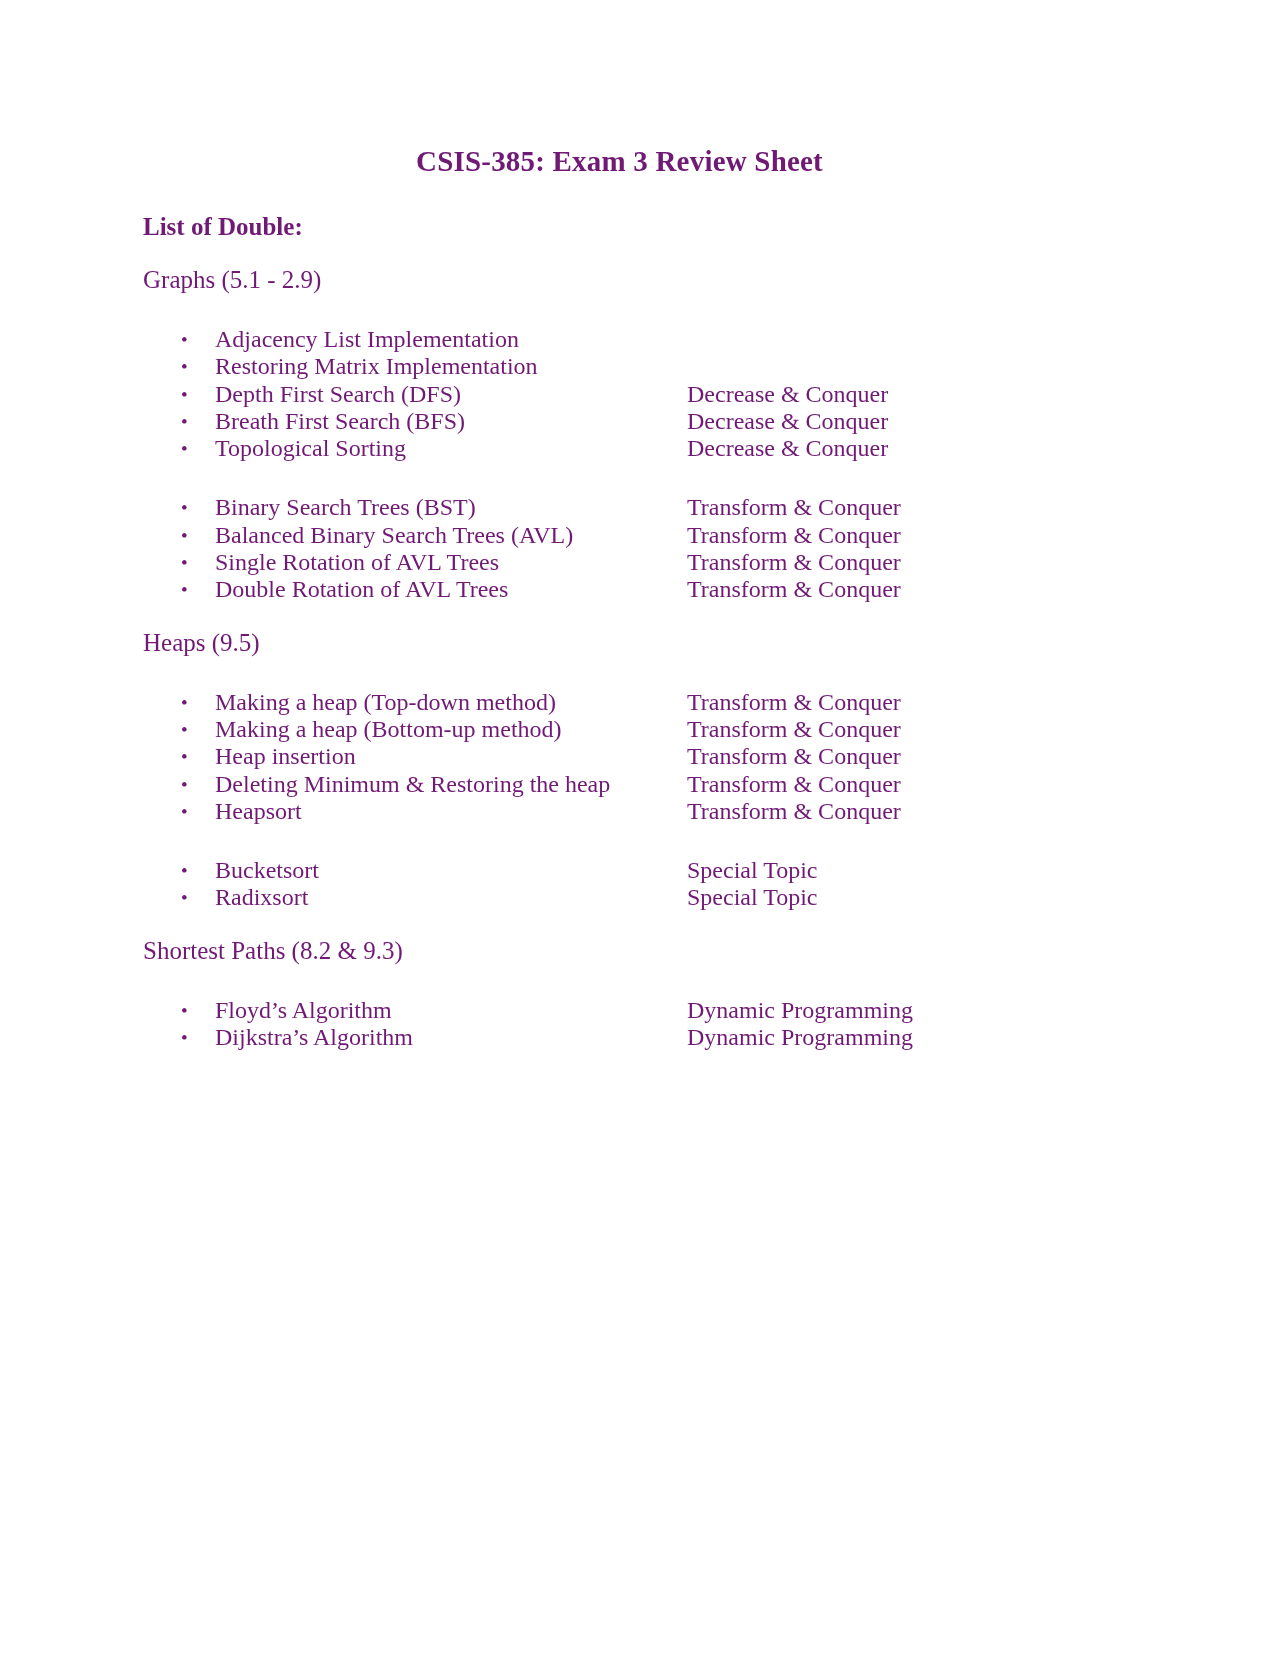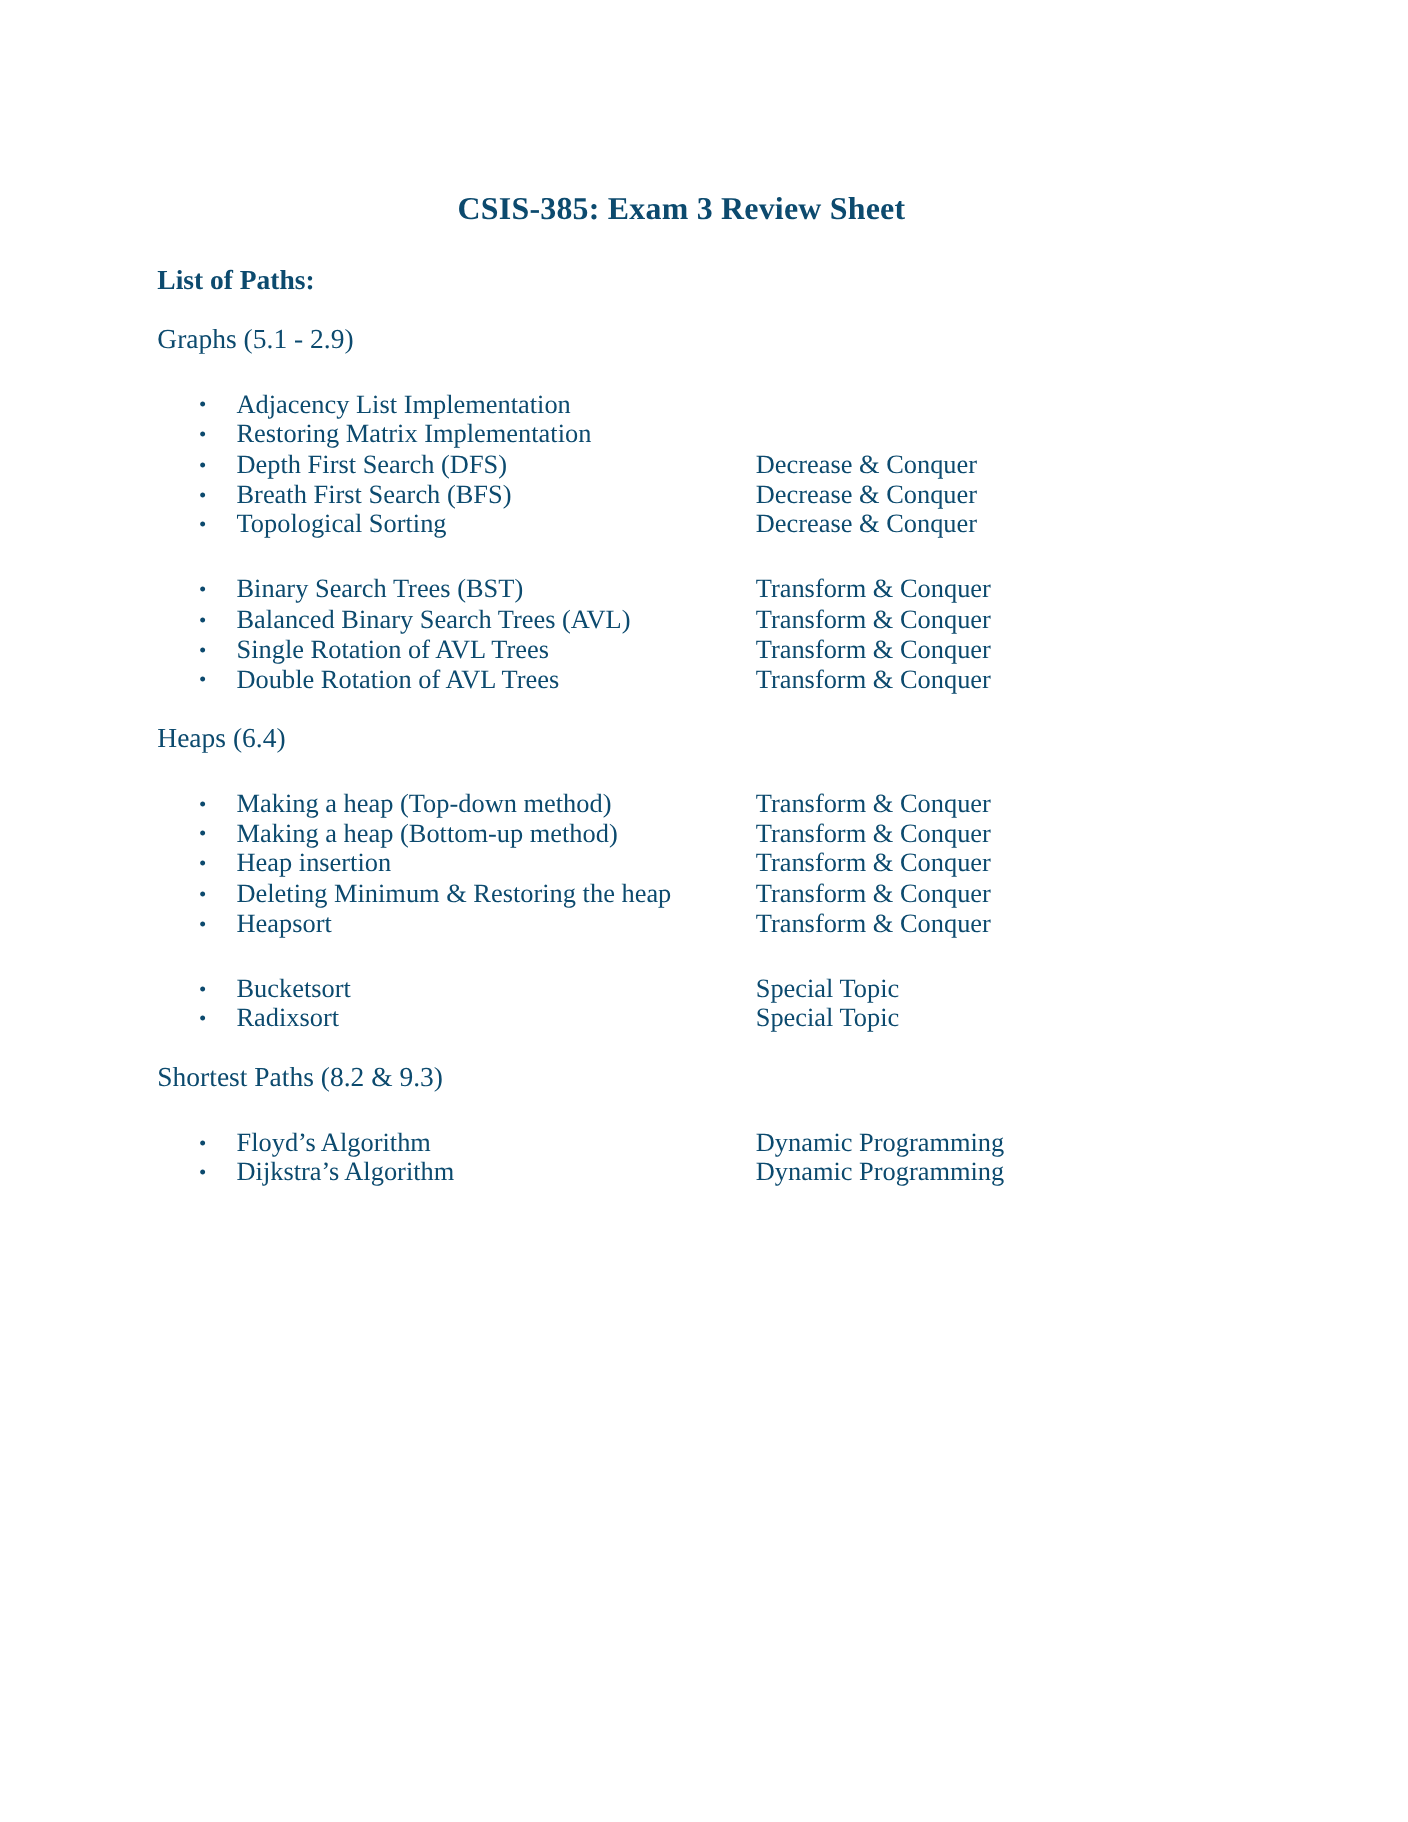--- a/index.html
+++ b/index.html
@@ -5,25 +5,24 @@
   html, body {
     margin: 0;
     padding: 0;
     background: #ffffff;
   }
   .page {
     position: relative;
     width: 1280px;
     height: 1201px;
     background: #ffffff;
-    color: #0c4a6e;
+    color: #701a75;
     font-family: "Liberation Serif", "DejaVu Serif", serif;
     overflow: hidden;
     box-sizing: border-box;
-    margin-top: 29px;
   }
   .content {
     box-sizing: border-box;
     padding: 146px 140px 0 143px;
   }
   .doc-title {
     text-align: center;
     font-weight: bold;
     font-size: 29px;
     line-height: 30px;
@@ -71,21 +70,21 @@
     top: 0;
     white-space: nowrap;
   }
 </style>
 </head>
 <body>
 
 <div class="page">
   <div class="content">
     <div class="doc-title">CSIS-385: Exam 3 Review Sheet</div>
-    <div class="subtitle">List of Paths:</div>
+    <div class="subtitle">List of Double:</div>
     <div id="sections">
         <div class="section-heading">Graphs (5.1 - 2.9)</div>
         <div class="topic-list">
           <div class="topic-row">
             <span class="bullet">•</span>
             <span class="topic">Adjacency List Implementation</span>
             <span class="technique"></span>
           </div>
           <div class="topic-row">
             <span class="bullet">•</span>
@@ -123,21 +122,21 @@
             <span class="bullet">•</span>
             <span class="topic">Single Rotation of AVL Trees</span>
             <span class="technique">Transform &amp; Conquer</span>
           </div>
           <div class="topic-row">
             <span class="bullet">•</span>
             <span class="topic">Double Rotation of AVL Trees</span>
             <span class="technique">Transform &amp; Conquer</span>
           </div>
         </div>
-        <div class="section-heading">Heaps (6.4)</div>
+        <div class="section-heading">Heaps (9.5)</div>
         <div class="topic-list">
           <div class="topic-row">
             <span class="bullet">•</span>
             <span class="topic">Making a heap (Top-down method)</span>
             <span class="technique">Transform &amp; Conquer</span>
           </div>
           <div class="topic-row">
             <span class="bullet">•</span>
             <span class="topic">Making a heap (Bottom-up method)</span>
             <span class="technique">Transform &amp; Conquer</span>

